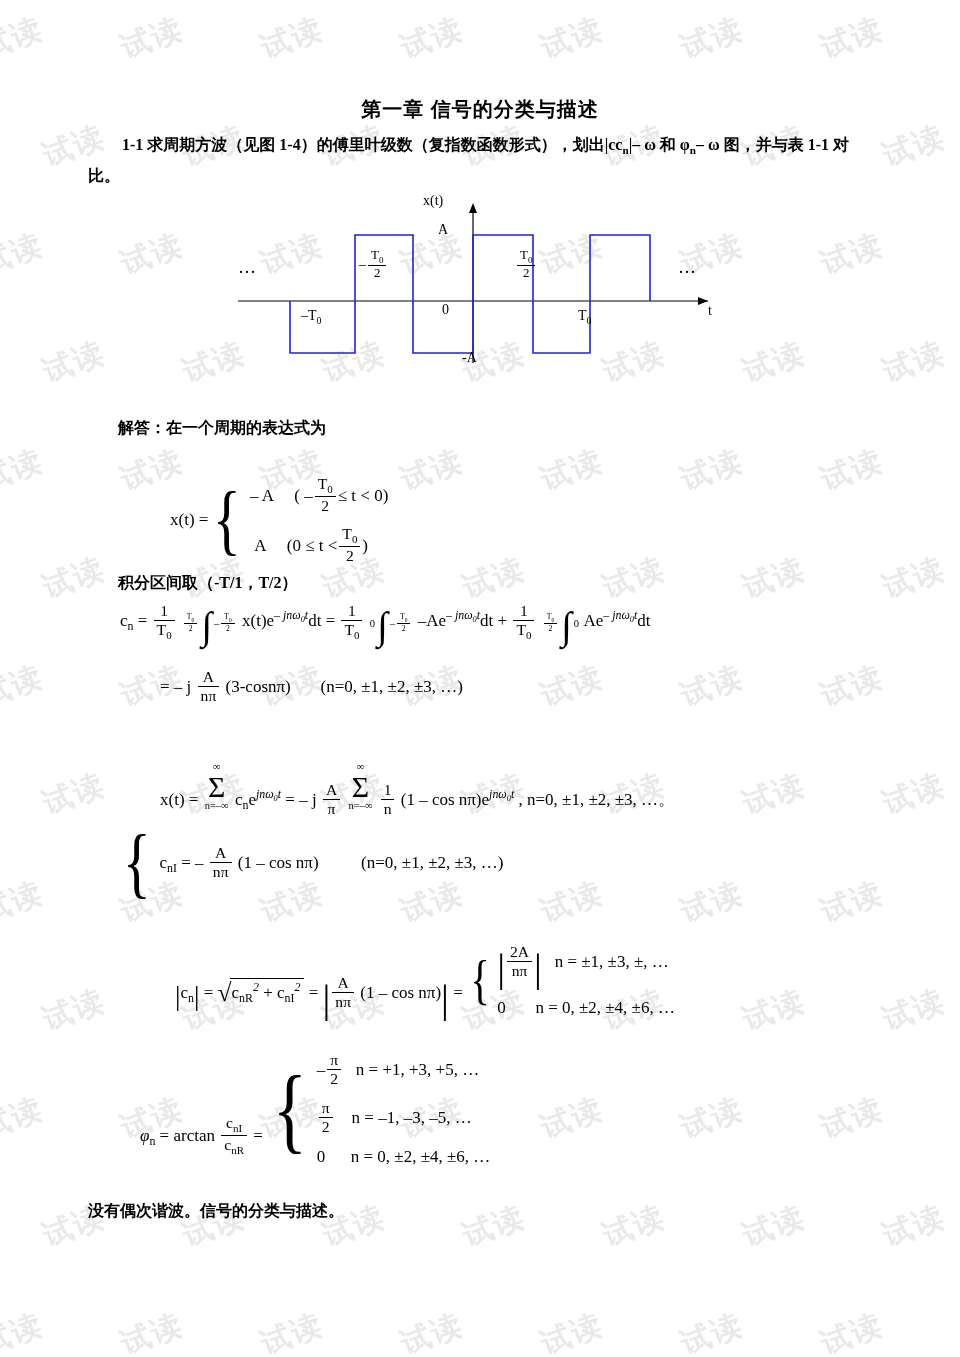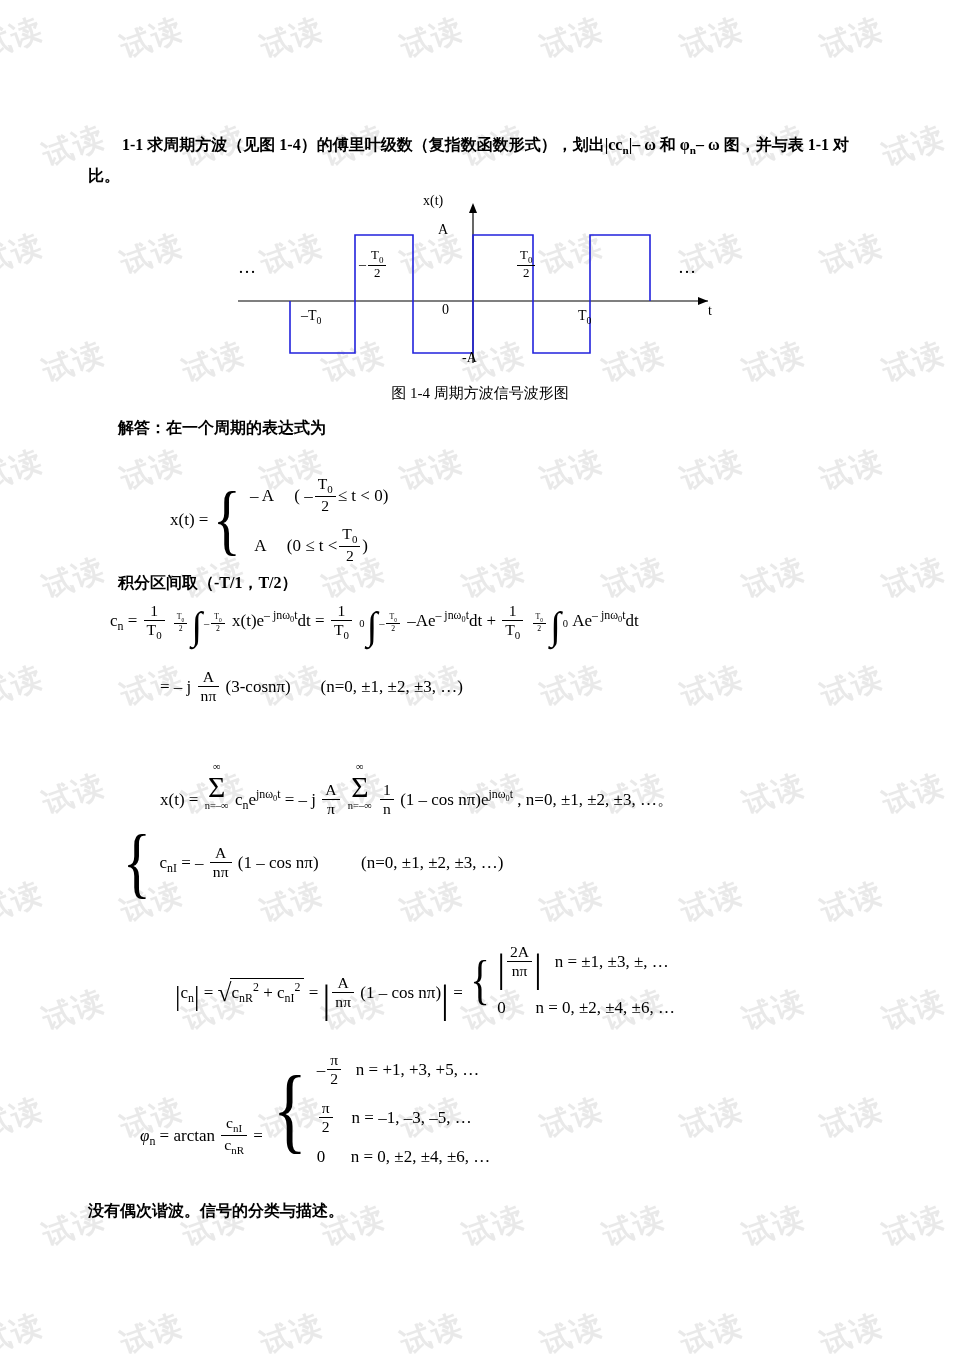--- a/index.html
+++ b/index.html
@@ -110,21 +110,21 @@
     line-height: 1.15;
   }
   .frac > .den {
     display: block;
     padding: 0 3px;
     font-size: 0.92em;
     line-height: 1.2;
   }
   .frac.sm { font-size: 0.8em; vertical-align: -0.5em; }
   sub { font-size: 0.7em; }
-  sup { font-size: 0.7em; }
+  sup { font-size: 0.7em; font-style: italic; }
   .it { font-style: italic; }
 
   
   .brace-wrap { display: inline-flex; align-items: center; }
   .brace {
     font-size: 3.2em;
     line-height: 0.8;
     font-weight: 300;
     margin-right: 4px;
     transform: scaleX(0.75);
@@ -270,20 +270,21 @@
     <div class="wm" style="left: 120px; top: 1314px; color: rgb(216, 216, 216);">试读</div>
     <div class="wm" style="left: 260px; top: 1314px; color: rgb(216, 216, 216);">试读</div>
     <div class="wm" style="left: 400px; top: 1314px; color: rgb(216, 216, 216);">试读</div>
     <div class="wm" style="left: 540px; top: 1314px; color: rgb(216, 216, 216);">试读</div>
     <div class="wm" style="left: 680px; top: 1314px; color: rgb(216, 216, 216);">试读</div>
     <div class="wm" style="left: 820px; top: 1314px; color: rgb(216, 216, 216);">试读</div>
   </div>
 
 <div id="page">
 
+  <div class="doc-title">第一章   信号的分类与描述</div>
 
   <div class="para p1">
     <span>1-1  求周期方波（见图 1-4）的傅里叶级数（复指数函数形式），划出|c</span><span>c<sub>n</sub></span><span>|– ω 和 φ</span><span><sub>n</sub></span><span>– ω 图，并与表 1-1 对比。</span>
   </div>
 
   <div id="figure">
     <svg width="500" height="185" viewBox="0 0 500 185">
 
       <line x1="8" y1="106" x2="478" y2="106" stroke="#000" stroke-width="1.2"></line>
       <polygon points="478,106 468,102 468,110" fill="#000"></polygon>
@@ -303,21 +304,20 @@
     <div class="fig-lbl" style="top:53px; left:129px;">
       <span>–</span><span class="frac"><span class="num"><span>T</span><sub>0</sub></span><span class="den">2</span></span>
     </div>
     <div class="fig-lbl" style="top:53px; left:285px;">
       <span class="frac"><span class="num"><span>T</span><sub>0</sub></span><span class="den">2</span></span>
     </div>
     <div class="fig-lbl" style="top:62px; left:8px; font-size:18px;">…</div>
     <div class="fig-lbl" style="top:62px; left:448px; font-size:18px;">…</div>
   </div>
 
-  <div class="fig-caption">图 1-4   周期方波信号波形图</div>
 
   <div class="para solve">解答：在一个周期的表达式为</div>
 
   <div class="math" style="top:470px; left:170px;">
     <span class="brace-wrap">
       <span>x(t) =</span>
       <span class="brace tall">{</span>
       <span class="brace-rows">
         <div>
           <span>– A</span>
@@ -328,21 +328,21 @@
           &nbsp;<span>A</span>
           &nbsp;&nbsp;&nbsp;
           <span>(0 ≤ t &lt;</span><span class="frac"><span class="num">T<sub>0</sub></span><span class="den">2</span></span><span>)</span>
         </div>
       </span>
     </span>
   </div>
 
   <div class="para interval">积分区间取（-T/1，T/2）</div>
 
-  <div class="math" style="top:602px; left:110px;">
+  <div class="math" style="top:602px; left:120px;">
     <span>c</span><sub>n</sub>
     <span>=</span>
     <span class="frac"><span class="num">1</span><span class="den">T<sub>0</sub></span></span>
     <span class="lim"><span style="display:block;"><span class="frac sm"><span class="num">T<sub>0</sub></span><span class="den">2</span></span></span></span><span class="intg">∫</span><span class="lim"><span style="display:block;">–<span class="frac sm"><span class="num">T<sub>0</sub></span><span class="den">2</span></span></span></span>
     x(t)e<sup>– jnω<sub>0</sub>t</sup>dt
     <span>=</span>
     <span class="frac"><span class="num">1</span><span class="den">T<sub>0</sub></span></span>
     <span class="lim"><span style="display:block;">0</span></span><span class="intg">∫</span><span class="lim"><span style="display:block;">–<span class="frac sm"><span class="num">T<sub>0</sub></span><span class="den">2</span></span></span></span>
     –Ae<sup>– jnω<sub>0</sub>t</sup>dt
     <span>+</span>

